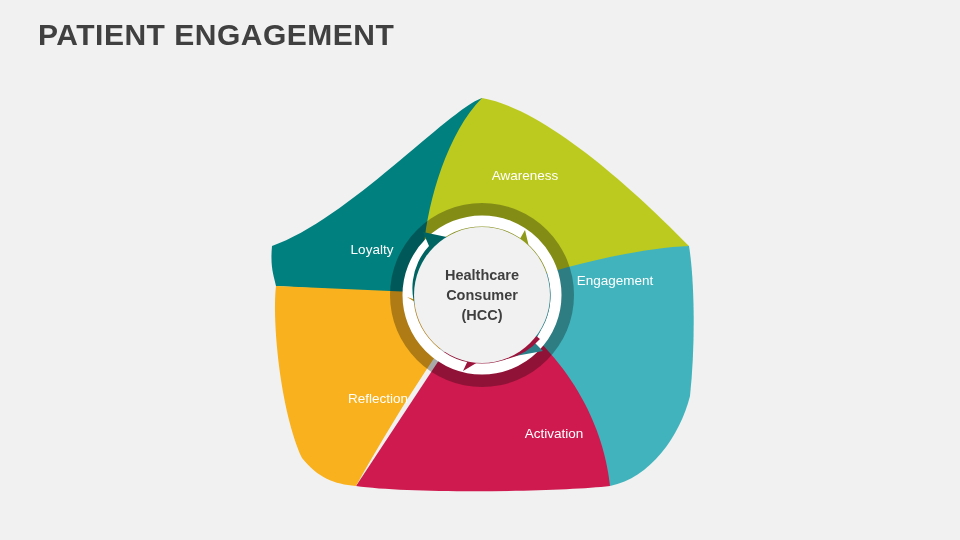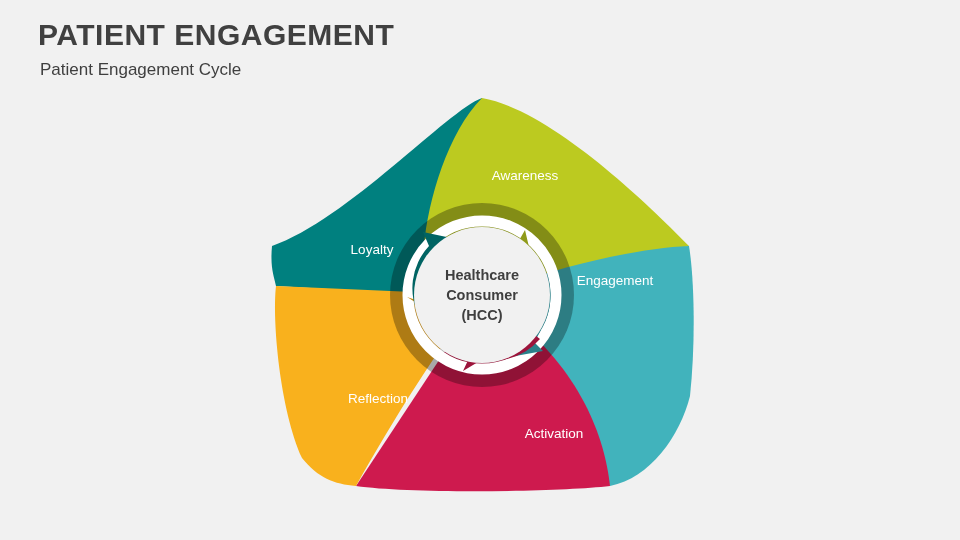--- a/index.html
+++ b/index.html
@@ -66,21 +66,20 @@
     fill: #3f3f3f;
     text-anchor: middle;
   }
 </style>
 </head>
 <body style="background: rgb(241, 241, 241);">
 
 <div id="slide" style="background: rgb(241, 241, 241);">
 
   <div id="title">PATIENT ENGAGEMENT</div>
-  <div id="subtitle">Patient Engagement Cycle</div>
 
   <div id="diagram-wrap">
     <svg class="diagram" viewBox="0 0 460 440" xmlns="http://www.w3.org/2000/svg">
 
       <defs>
         <clipPath id="clip-ringband">
           <circle cx="230" cy="215" r="92"></circle>
         </clipPath>
       </defs>
 

